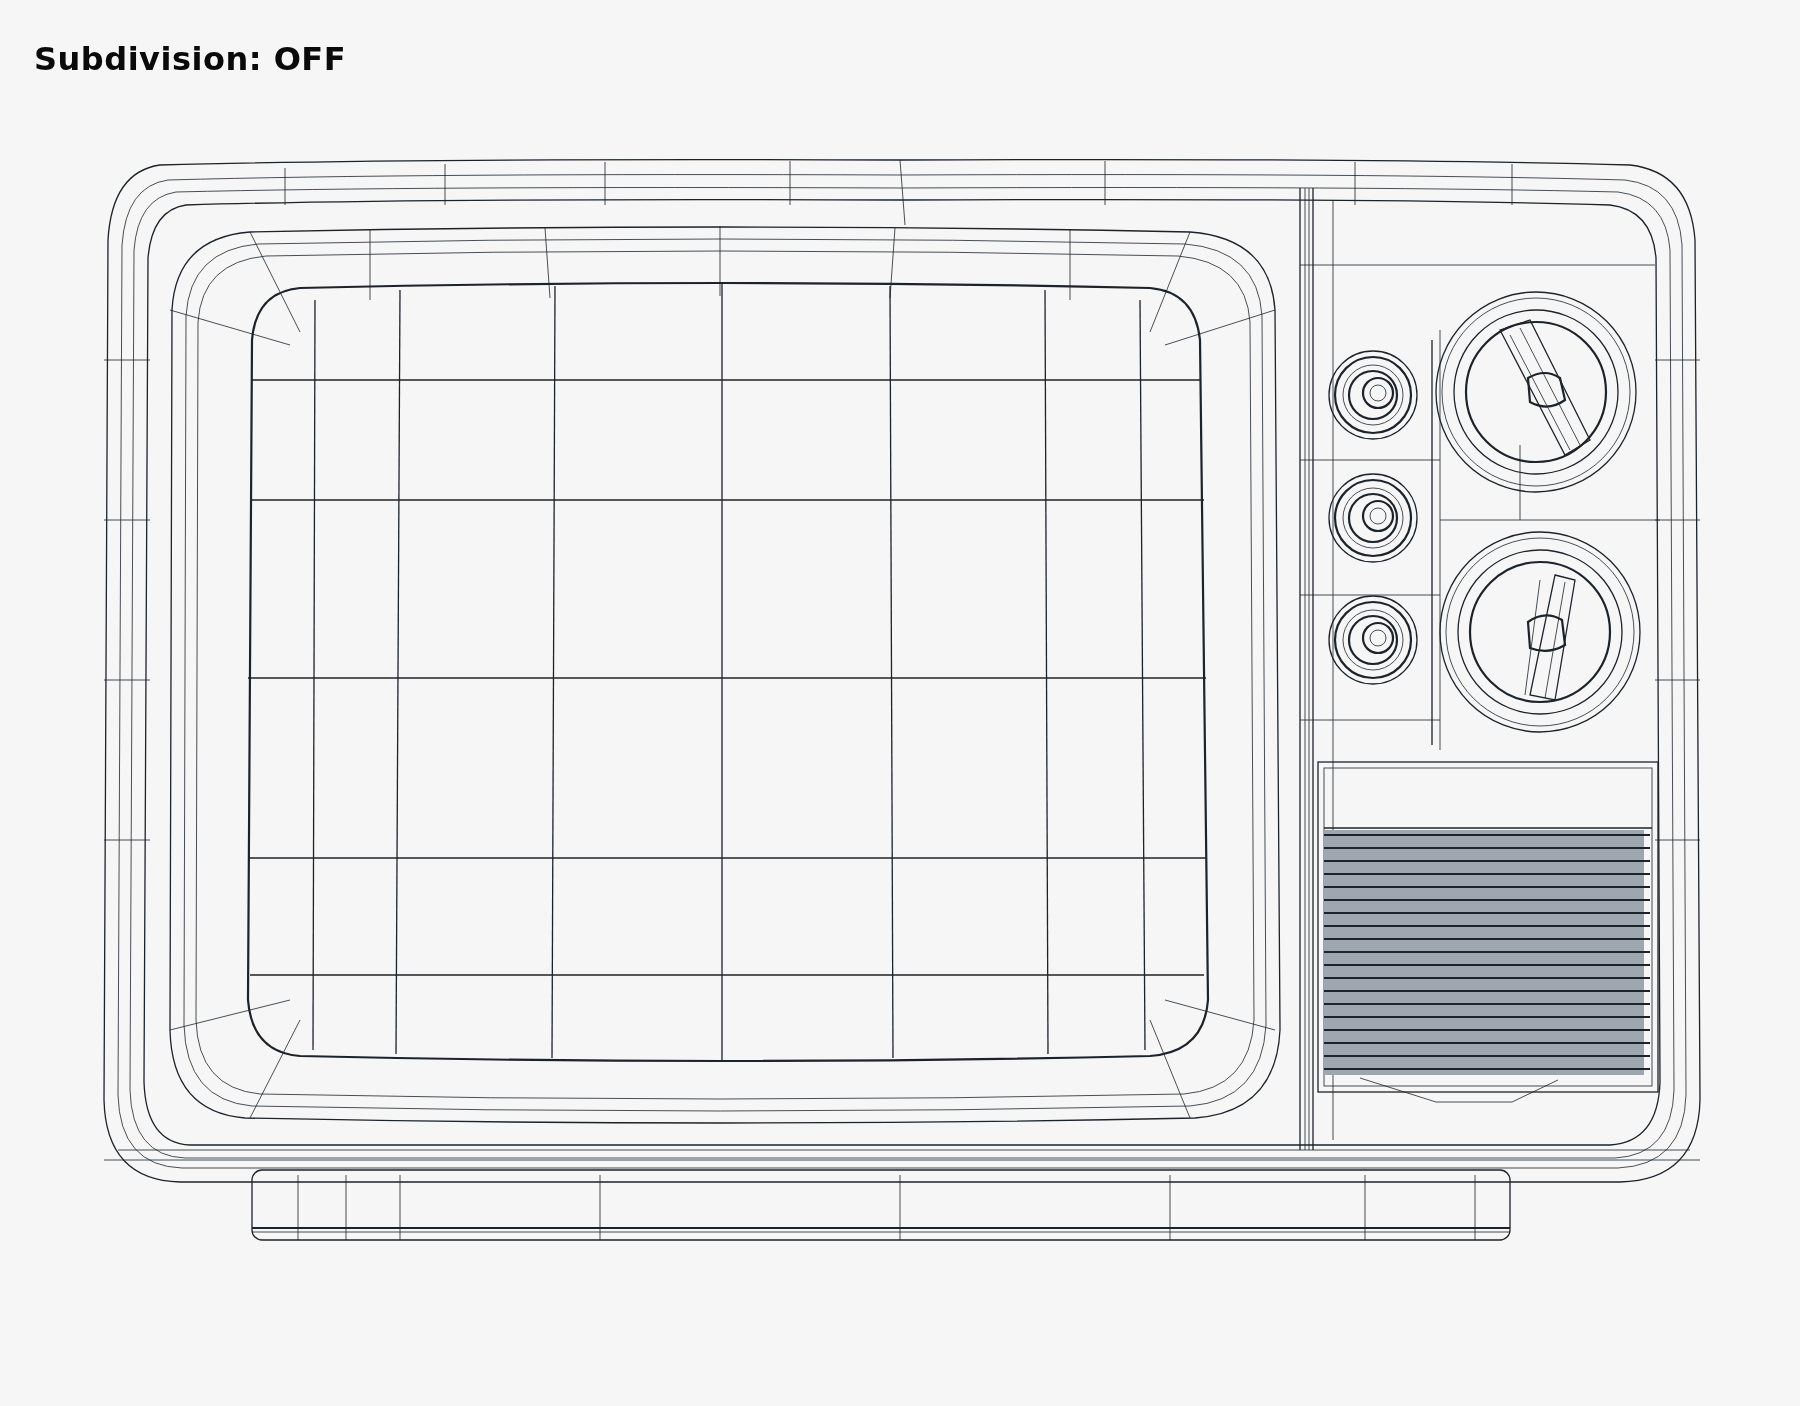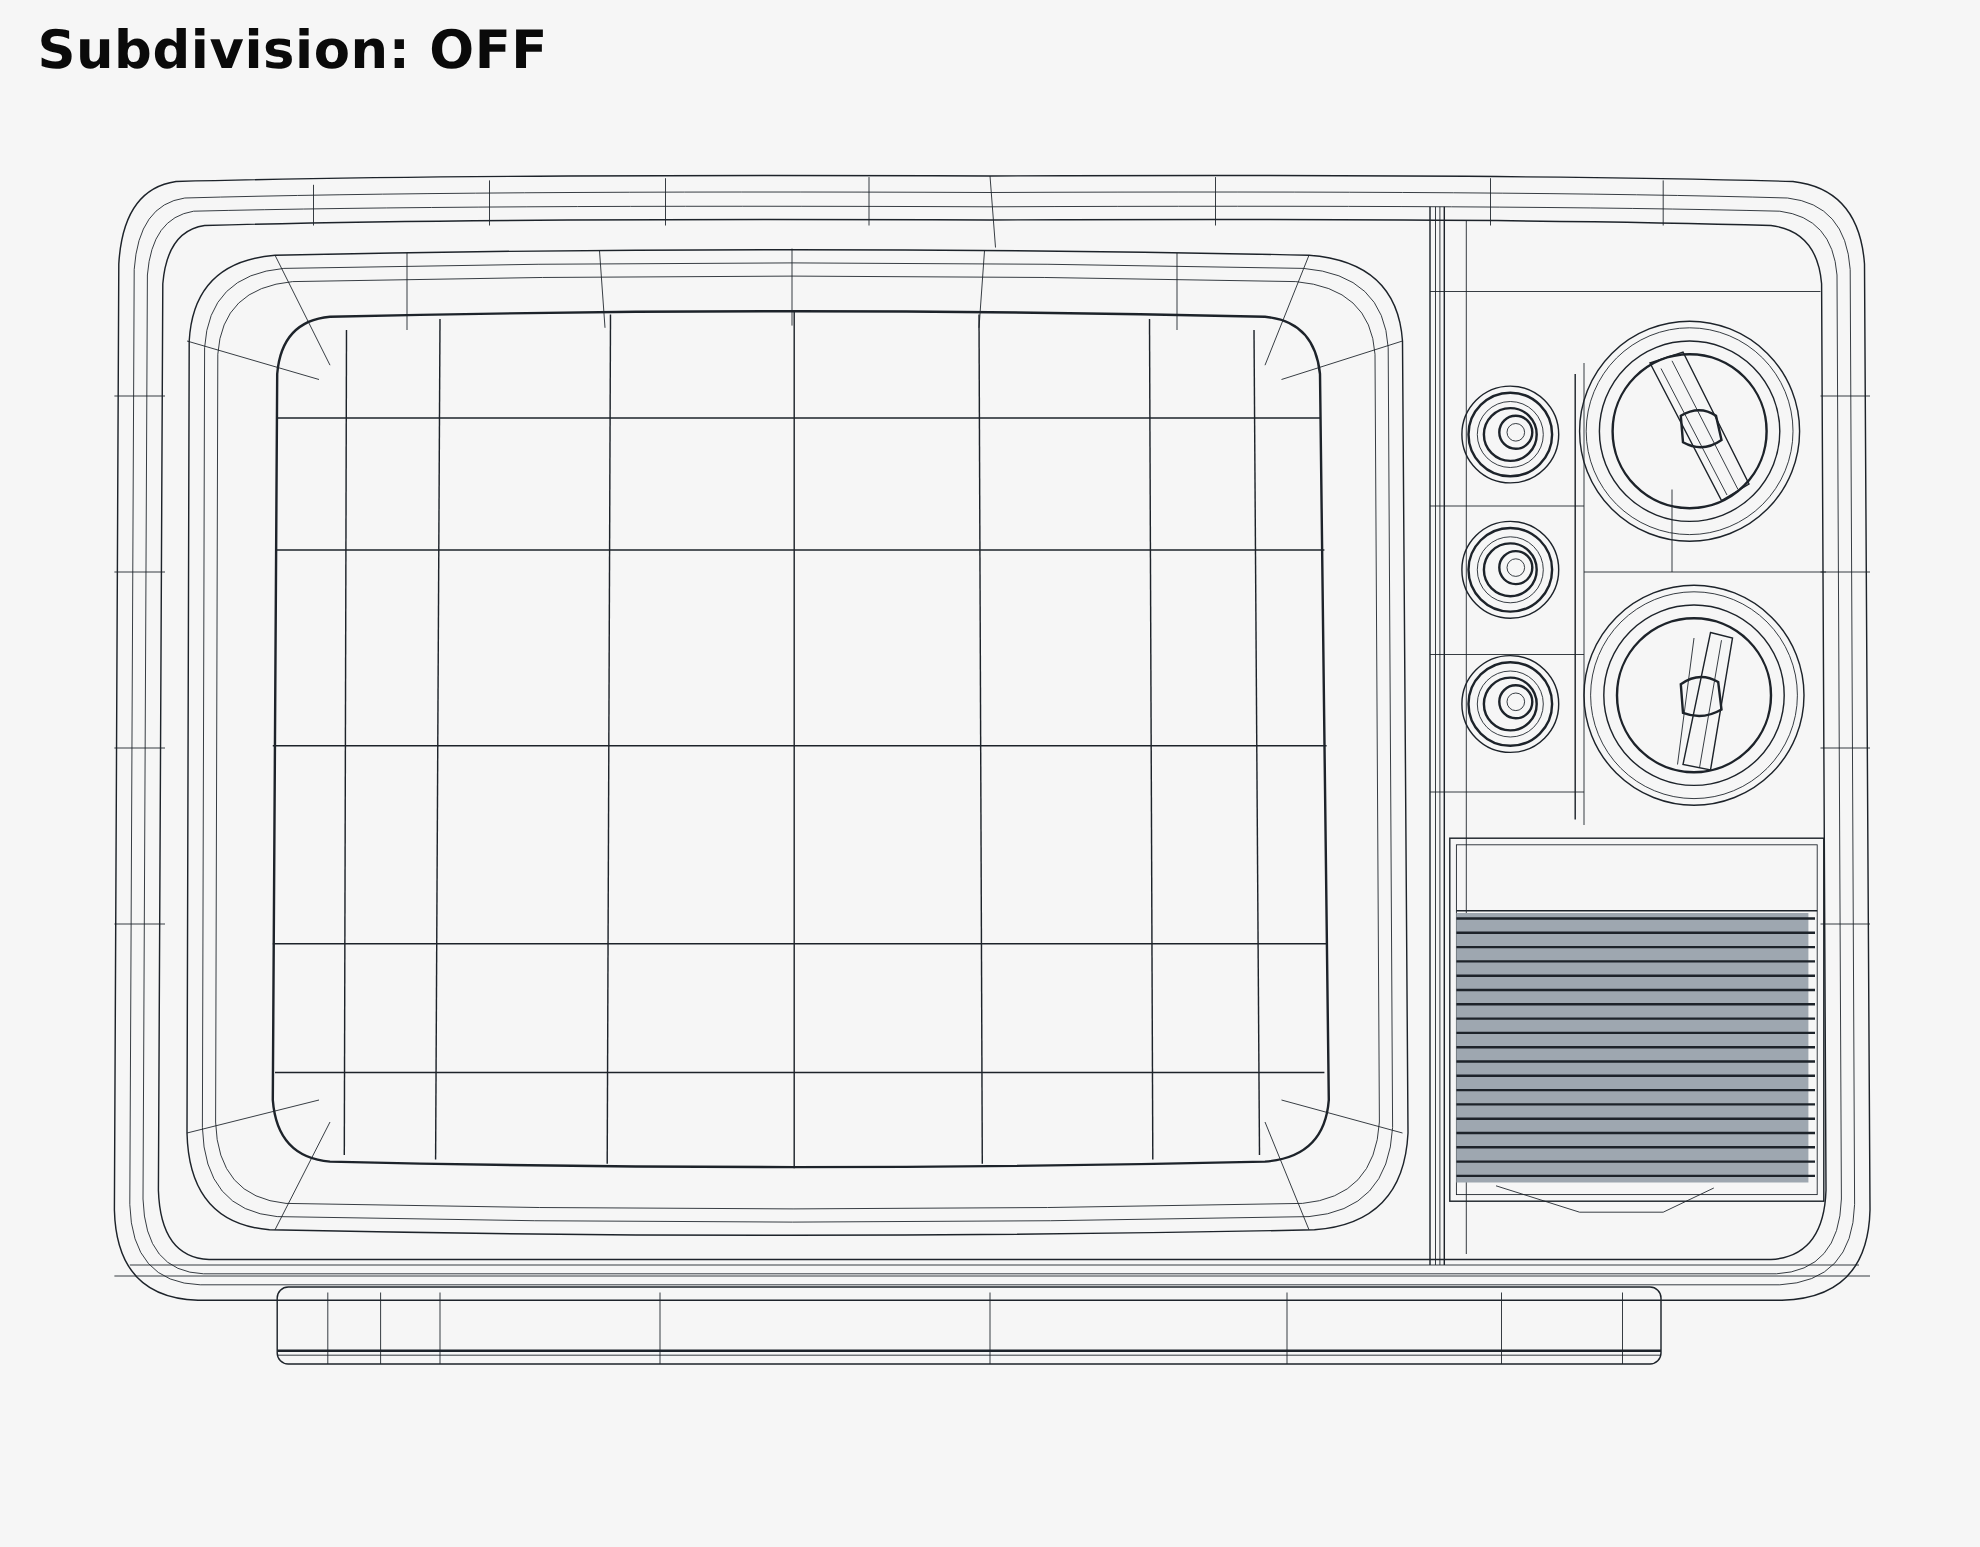--- a/index.html
+++ b/index.html
@@ -1,17 +1,17 @@
 <!DOCTYPE html>
 <html><head>
 <meta charset="utf-8">
 <style>
   html,body{margin:0;padding:0;}
   body{width:1800px;height:1406px;background:#f6f6f6;position:relative;overflow:hidden;}
-  .title{position:absolute;left:34px;top:18px;font-family:"DejaVu Sans",sans-serif;font-weight:bold;font-size:48px;color:#0a0a0a;letter-spacing:0.5px;}
+  .title{position:absolute;left:34px;top:40px;font-family:"DejaVu Sans",sans-serif;font-weight:bold;font-size:32px;color:#0a0a0a;letter-spacing:0.5px;}
   svg{position:absolute;left:0;top:0;}
   .w{fill:none;stroke:#1d232a;stroke-width:1.3;}
   .wt{fill:none;stroke:#1d232a;stroke-width:0.8;}
   .wd{fill:none;stroke:#1d232a;stroke-width:2.2;}
 </style>
 </head>
 <body>
 
 <div class="title">
   <span>Subdivision:</span>

